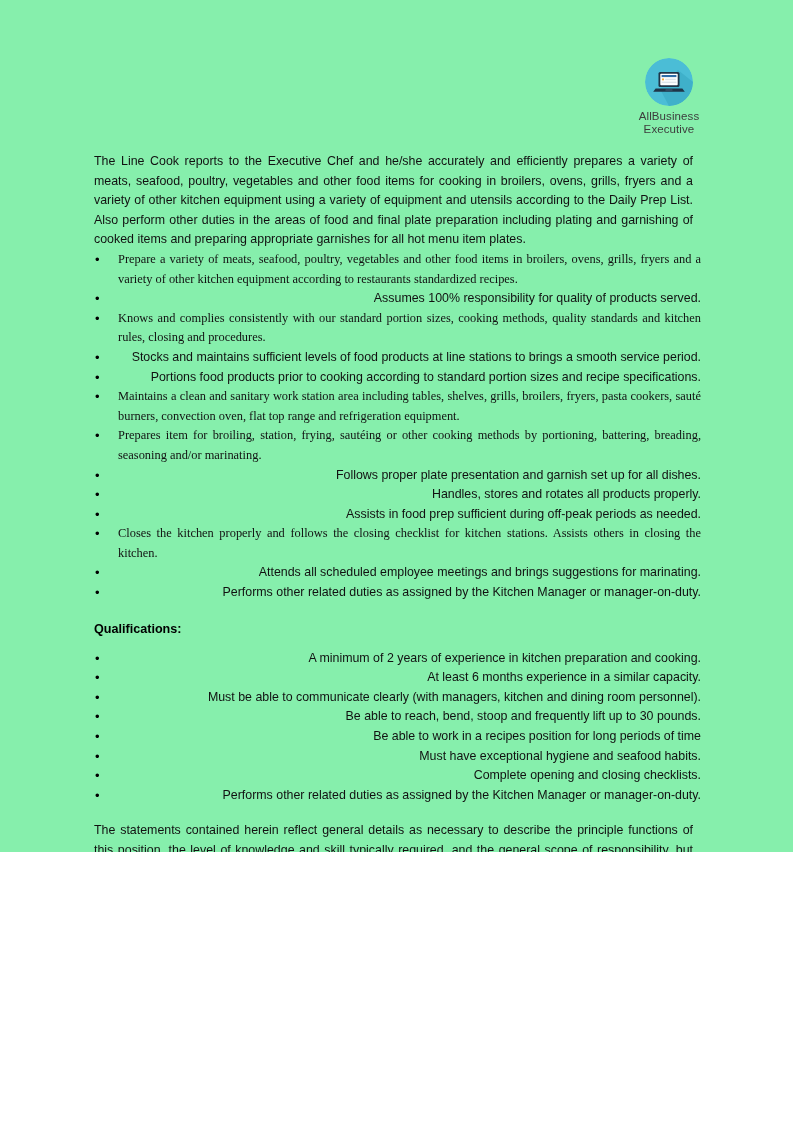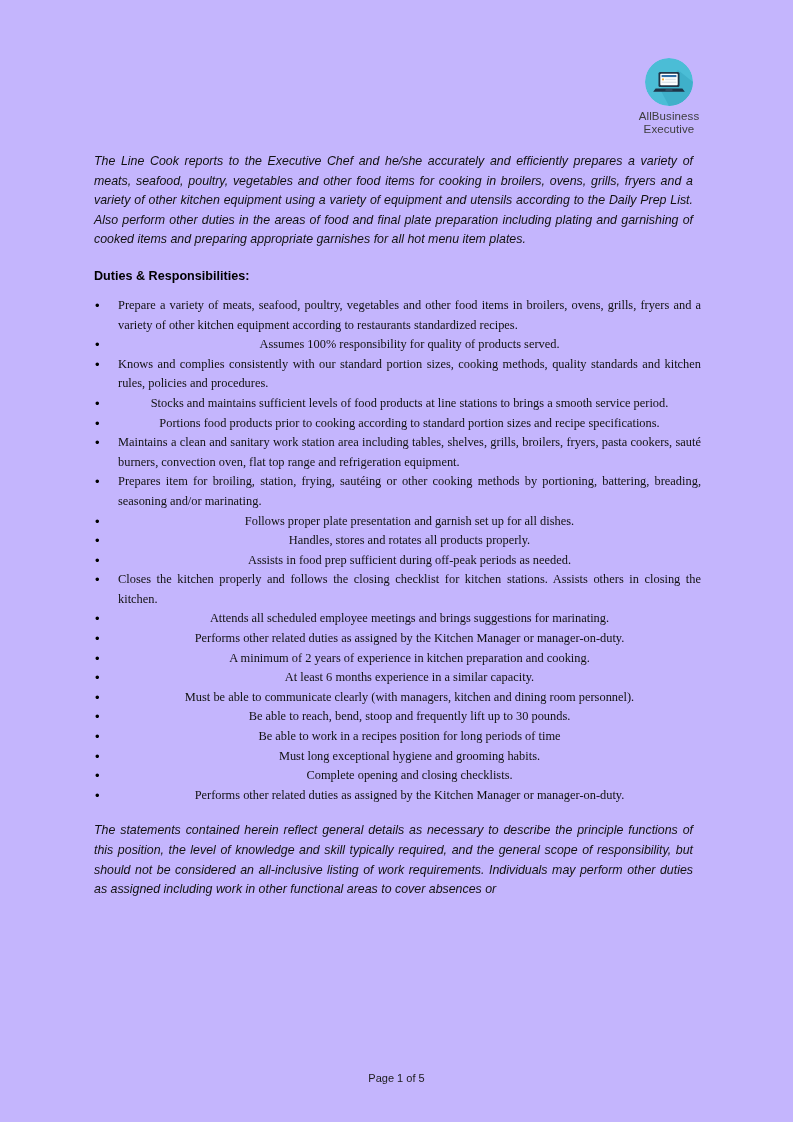--- a/index.html
+++ b/index.html
@@ -8,22 +8,22 @@
     padding: 0;
     background: #ffffff;
   }
   body {
     font-family: "Liberation Sans", sans-serif;
     color: #000000;
   }
   .page {
     position: relative;
     width: 793px;
-    height: 1122px;
-    background: #c4b5fd;
+    height: 852px;
+    background: #86efac;
     overflow: hidden;
     box-sizing: border-box;
   }
 
   
   .logo-block {
     position: absolute;
     top: 58px;
     right: 78px;
     width: 92px;
@@ -69,21 +69,20 @@
     width: 607px;
   }
 
   p.para {
     margin: 0 8px 0 0;
     text-align: justify;
     font-size: 12.4px;
     line-height: 19.6px;
     color: #111;
     hyphens: none;
-    font-style: italic;
   }
 
   h2.section-heading {
     margin: 18px 0 12px 0;
     font-size: 12.6px;
     font-weight: bold;
     line-height: 16px;
     color: #000;
   }
 
@@ -105,21 +104,21 @@
     left: 1px;
     top: 0px;
     font-size: 13px;
     line-height: 19.6px;
     color: #000;
   }
   ul.bullets > li .bullet-text {
     display: block;
   }
   ul.bullets > li.justify .bullet-text { text-align: justify; font-family: Liberation Serif, serif; }
-  ul.bullets > li.left .bullet-text { text-align: center; font-family: Liberation Serif, serif; }
+  ul.bullets > li.left .bullet-text { text-align: right; }
   .spacer-16 { height: 16px; }
 
   
   .footer {
     position: absolute;
     bottom: 38px;
     left: 0;
     width: 793px;
     text-align: center;
     font-size: 11px;
@@ -150,34 +149,33 @@
       <div>AllBusiness</div>
       <div>Executive</div>
     </div>
   </div>
 
 
   <div class="content">
 
     <p class="para">The Line Cook reports to the Executive Chef and he/she accurately and efficiently prepares a variety of meats, seafood, poultry, vegetables and other food items for cooking in broilers, ovens, grills, fryers and a variety of other kitchen equipment using a variety of equipment and utensils according to the Daily Prep List. Also perform other duties in the areas of food and final plate preparation including plating and garnishing of cooked items and preparing appropriate garnishes for all hot menu item plates.</p>
 
-    <h2 class="section-heading">Duties &amp; Responsibilities:</h2>
 
     <ul class="bullets">
       <li class="justify">
           <span class="bullet-dot">•</span>
           <span class="bullet-text">Prepare a variety of meats, seafood, poultry, vegetables and other food items in broilers, ovens, grills, fryers and a variety of other kitchen equipment according to restaurants standardized recipes.</span>
         </li>
       <li class="left">
           <span class="bullet-dot">•</span>
           <span class="bullet-text">Assumes 100% responsibility for quality of products served.</span>
         </li>
       <li class="justify">
           <span class="bullet-dot">•</span>
-          <span class="bullet-text">Knows and complies consistently with our standard portion sizes, cooking methods, quality standards and kitchen rules, policies and procedures.</span>
+          <span class="bullet-text">Knows and complies consistently with our standard portion sizes, cooking methods, quality standards and kitchen rules, closing and procedures.</span>
         </li>
       <li class="left">
           <span class="bullet-dot">•</span>
           <span class="bullet-text">Stocks and maintains sufficient levels of food products at line stations to brings a smooth service period.</span>
         </li>
       <li class="left">
           <span class="bullet-dot">•</span>
           <span class="bullet-text">Portions food products prior to cooking according to standard portion sizes and recipe specifications.</span>
         </li>
       <li class="justify">
@@ -207,20 +205,21 @@
       <li class="left">
           <span class="bullet-dot">•</span>
           <span class="bullet-text">Attends all scheduled employee meetings and brings suggestions for marinating.</span>
         </li>
       <li class="left">
           <span class="bullet-dot">•</span>
           <span class="bullet-text">Performs other related duties as assigned by the Kitchen Manager or manager-on-duty.</span>
         </li>
     </ul>
 
+    <h2 class="section-heading">Qualifications:</h2>
 
     <ul class="bullets">
       <li class="left">
           <span class="bullet-dot">•</span>
           <span class="bullet-text">A minimum of 2 years of experience in kitchen preparation and cooking.</span>
         </li>
       <li class="left">
           <span class="bullet-dot">•</span>
           <span class="bullet-text">At least 6 months experience in a similar capacity.</span>
         </li>
@@ -231,33 +230,32 @@
       <li class="left">
           <span class="bullet-dot">•</span>
           <span class="bullet-text">Be able to reach, bend, stoop and frequently lift up to 30 pounds.</span>
         </li>
       <li class="left">
           <span class="bullet-dot">•</span>
           <span class="bullet-text">Be able to work in a recipes position for long periods of time</span>
         </li>
       <li class="left">
           <span class="bullet-dot">•</span>
-          <span class="bullet-text">Must long exceptional hygiene and grooming habits.</span>
+          <span class="bullet-text">Must have exceptional hygiene and seafood habits.</span>
         </li>
       <li class="left">
           <span class="bullet-dot">•</span>
           <span class="bullet-text">Complete opening and closing checklists.</span>
         </li>
       <li class="left">
           <span class="bullet-dot">•</span>
           <span class="bullet-text">Performs other related duties as assigned by the Kitchen Manager or manager-on-duty.</span>
         </li>
     </ul>
 
     <div class="spacer-16"></div>
 
     <p class="para">The statements contained herein reflect general details as necessary to describe the principle functions of this position, the level of knowledge and skill typically required, and the general scope of responsibility, but should not be considered an all-inclusive listing of work requirements. Individuals may perform other duties as assigned including work in other functional areas to cover absences or</p>
 
   </div>
 
-  <div class="footer">Page 1 of 5</div>
 
 </div>
 
 </body></html>

